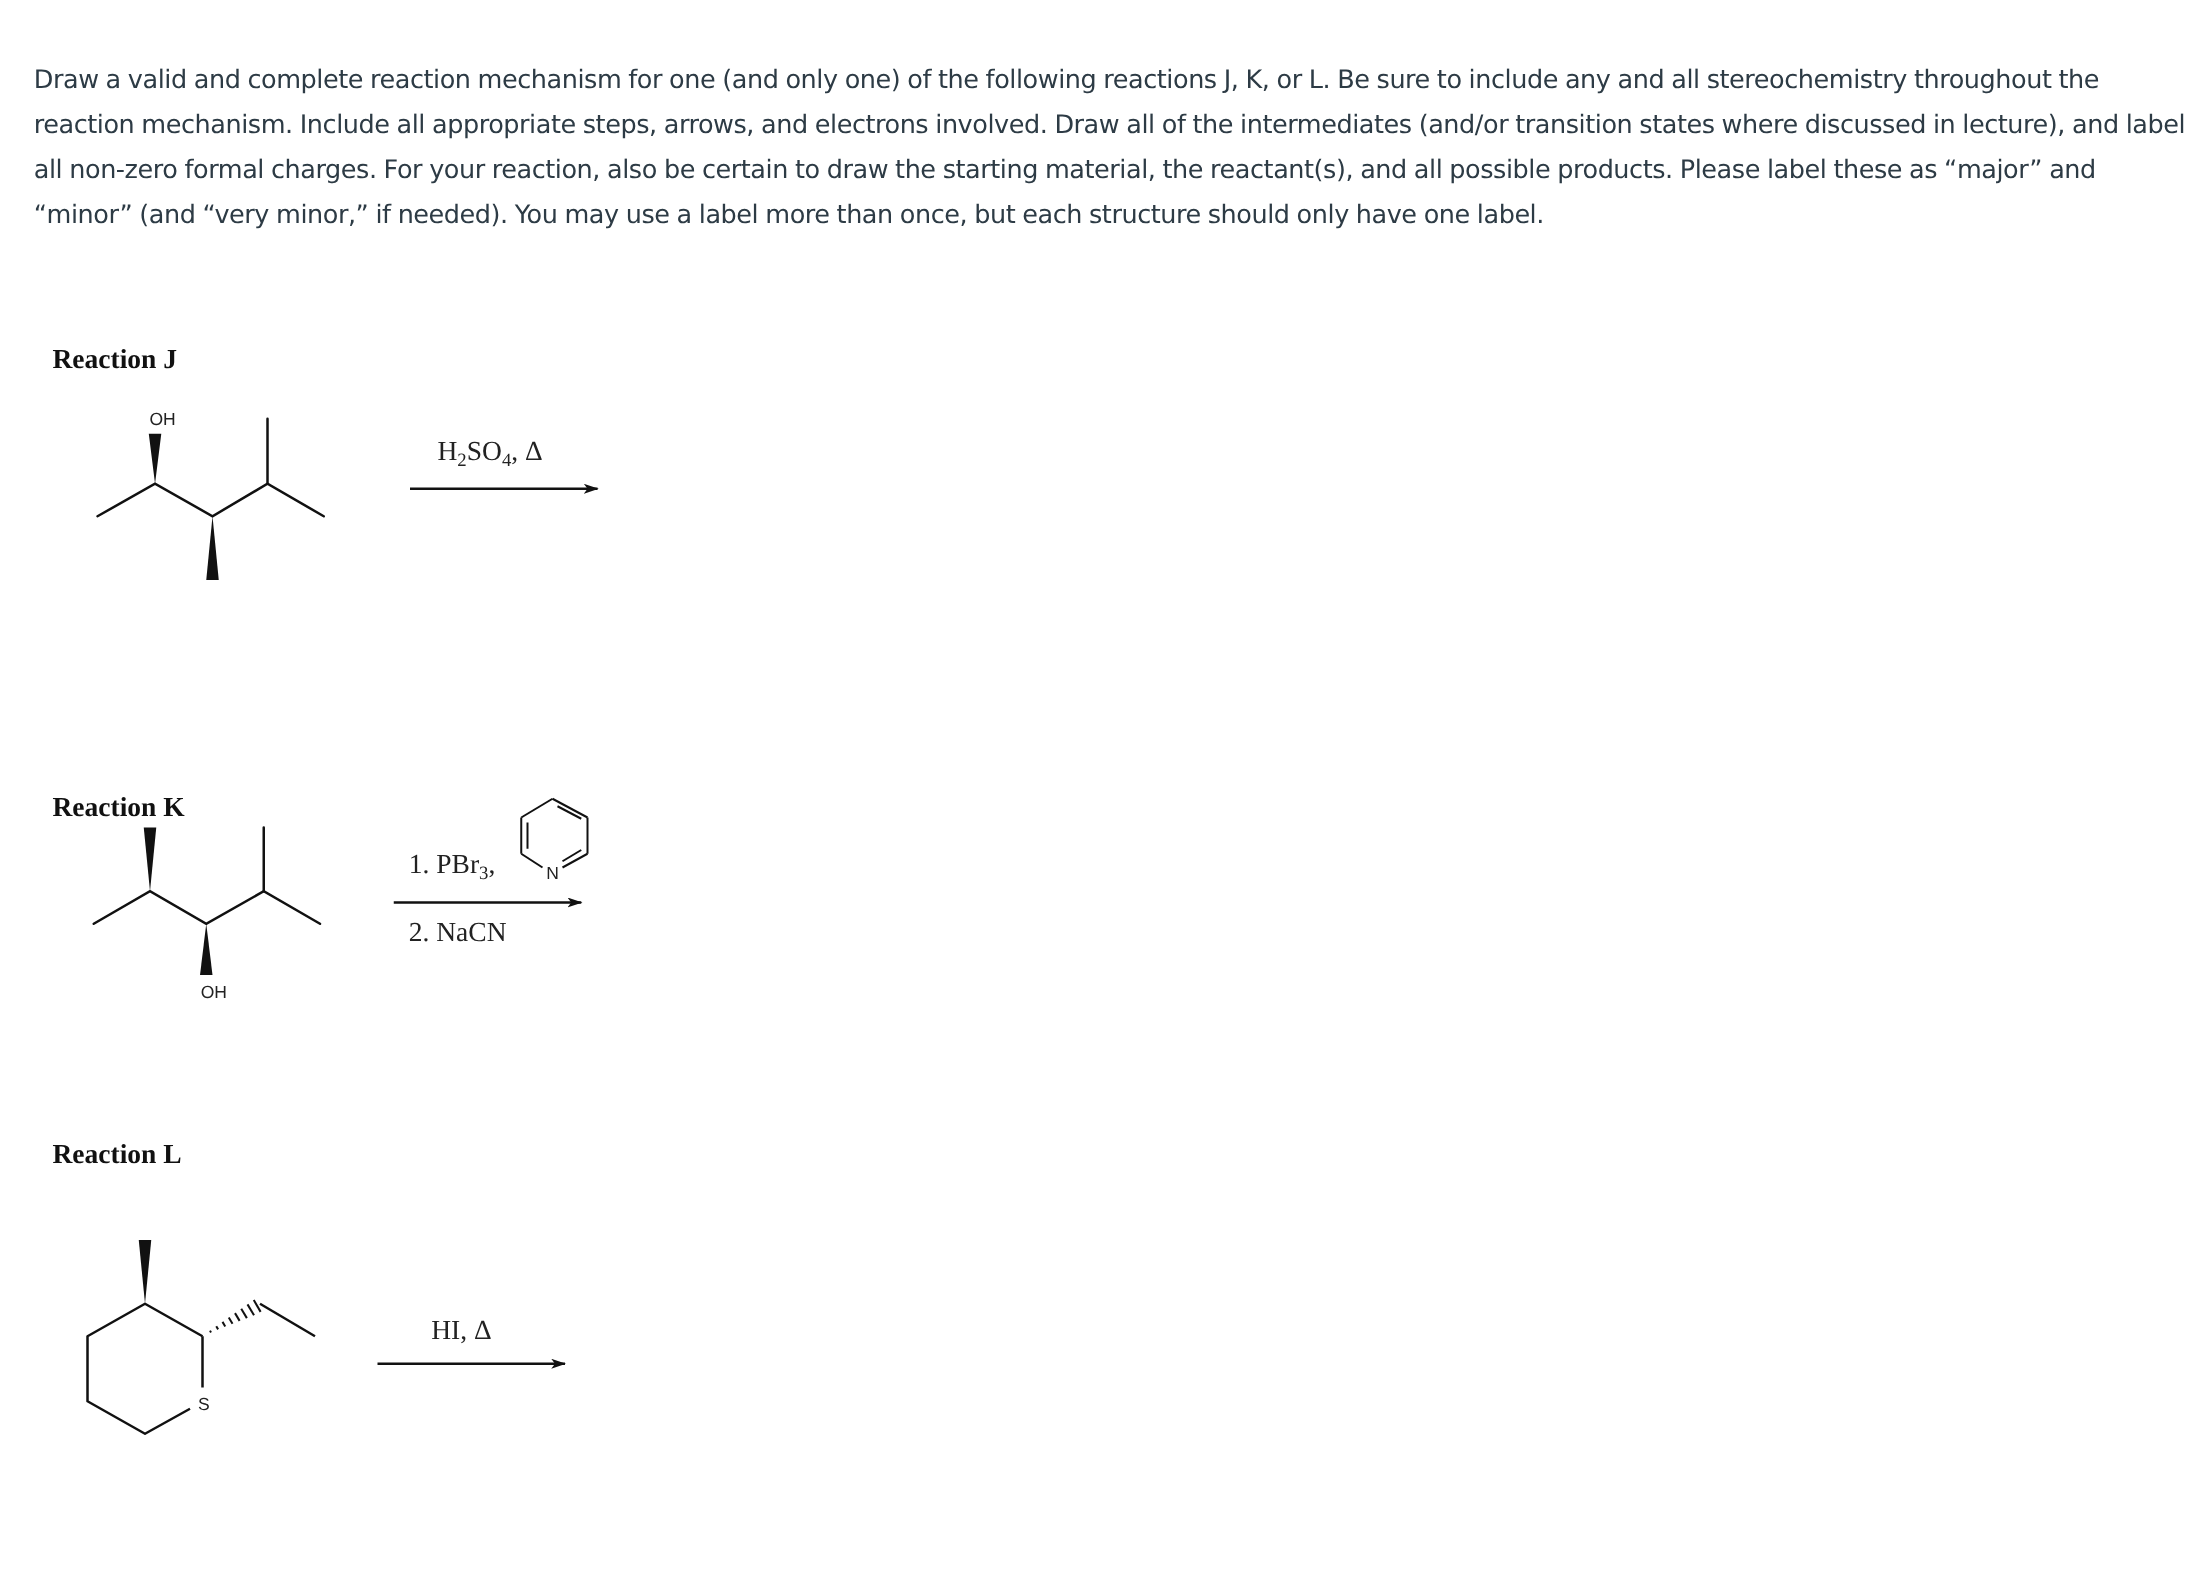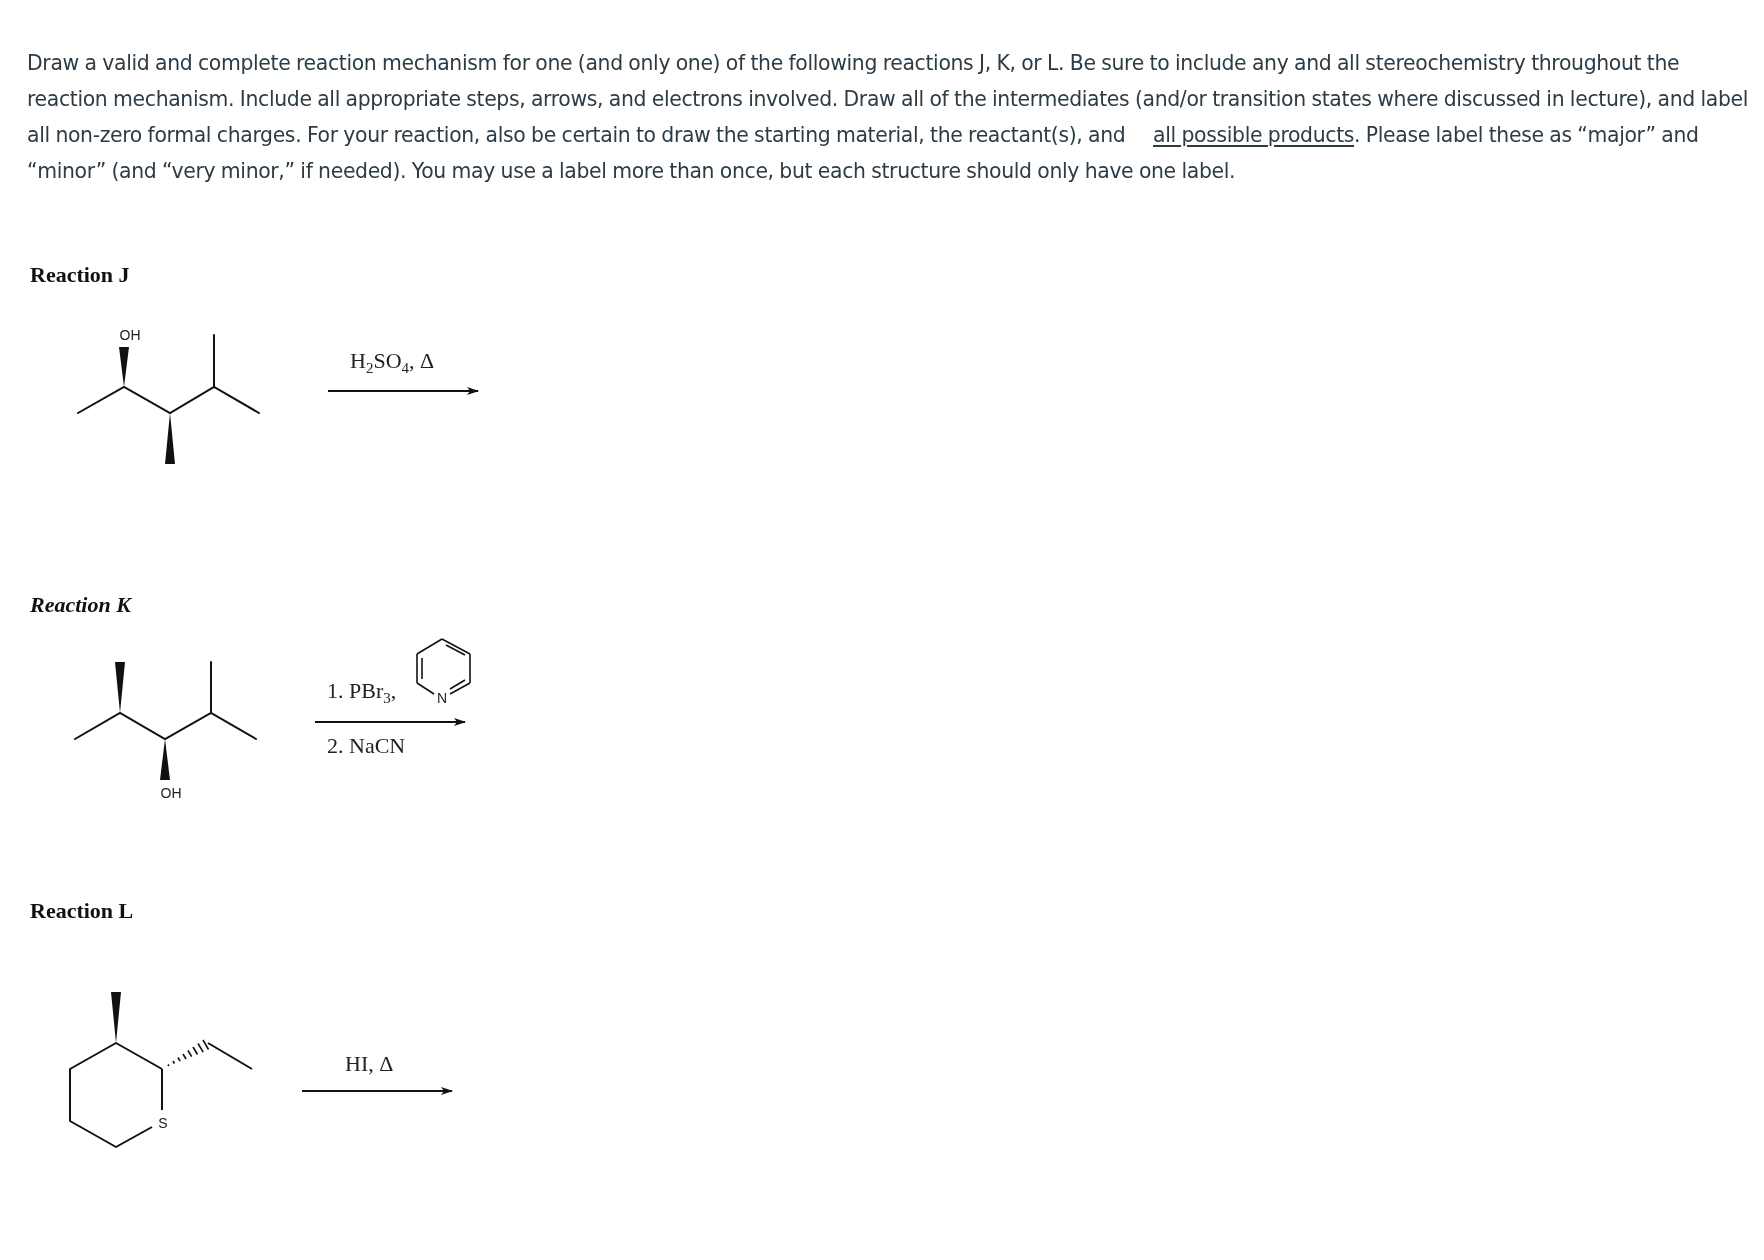--- a/index.html
+++ b/index.html
@@ -4,38 +4,38 @@
   <style>
     html, body { margin: 0; padding: 0; background: #ffffff; }
     body { width: 1764px; height: 1260px; position: relative; overflow: hidden; }
     .prompt {
       position: absolute; left: 27px; top: 45px; width: 1730px;
       font-family: "DejaVu Sans", "Liberation Sans", sans-serif;
       font-size: 20.4px; line-height: 36px; color: #2d3b45;
       letter-spacing: -0.35px; word-spacing: -0.5px;
       margin: 0;
     }
-    .prompt .u { text-decoration: underline; text-underline-offset: 3px; margin-left: 22px; }
+    .prompt .u { text-underline-offset: 3px; }
     .rxn-label {
       position: absolute; left: 30px;
       font-family: "Liberation Serif", "DejaVu Serif", serif;
       font-weight: bold; font-size: 22px; color: #111111;
-      margin: 0; line-height: 1;
+      margin: 12px; line-height: 1;
     }
     svg.chem { position: absolute; left: 0; top: 0; }
     .reagent { font-family: "Liberation Serif", "DejaVu Serif", serif; font-size: 22px; fill: #222222; }
     .atom { font-family: "Liberation Sans", "DejaVu Sans", sans-serif; font-size: 14px; fill: #222222; }
   </style>
 </head>
 <body>
 
 <p class="prompt"><span>Draw a valid and complete reaction mechanism for one (and only one) of the following reactions J, K, or L. Be sure to include any and all stereochemistry throughout the reaction mechanism. Include all appropriate steps, arrows, and electrons involved. Draw all of the intermediates (and/or transition states where discussed in lecture), and label all non-zero formal charges. For your reaction, also be certain to draw the starting material, the reactant(s), and </span><span class="u">all possible products</span><span>. Please label these as “major” and “minor” (and “very minor,” if needed). You may use a label more than once, but each structure should only have one label.</span></p>
 
 <h3 class="rxn-label" style="top:264px;">Reaction J</h3>
-<h3 class="rxn-label" style="top:594px;font-style:italic;">Reaction K</h3>
+<h3 class="rxn-label" style="top:623px;">Reaction K</h3>
 <h3 class="rxn-label" style="top:900px;">Reaction L</h3>
 
 <svg class="chem" width="1764" height="1260" viewBox="0 0 1764 1260">
   <defs>
     <marker id="arrowhead" markerWidth="12" markerHeight="8" refX="11" refY="4" orient="auto" markerUnits="userSpaceOnUse">
       <path d="M0,0 L12,4 L0,8 L3,4 Z" fill="#111"></path>
     </marker>
   </defs>
 
   <g stroke="#111" stroke-width="2" fill="none" stroke-linecap="round">

